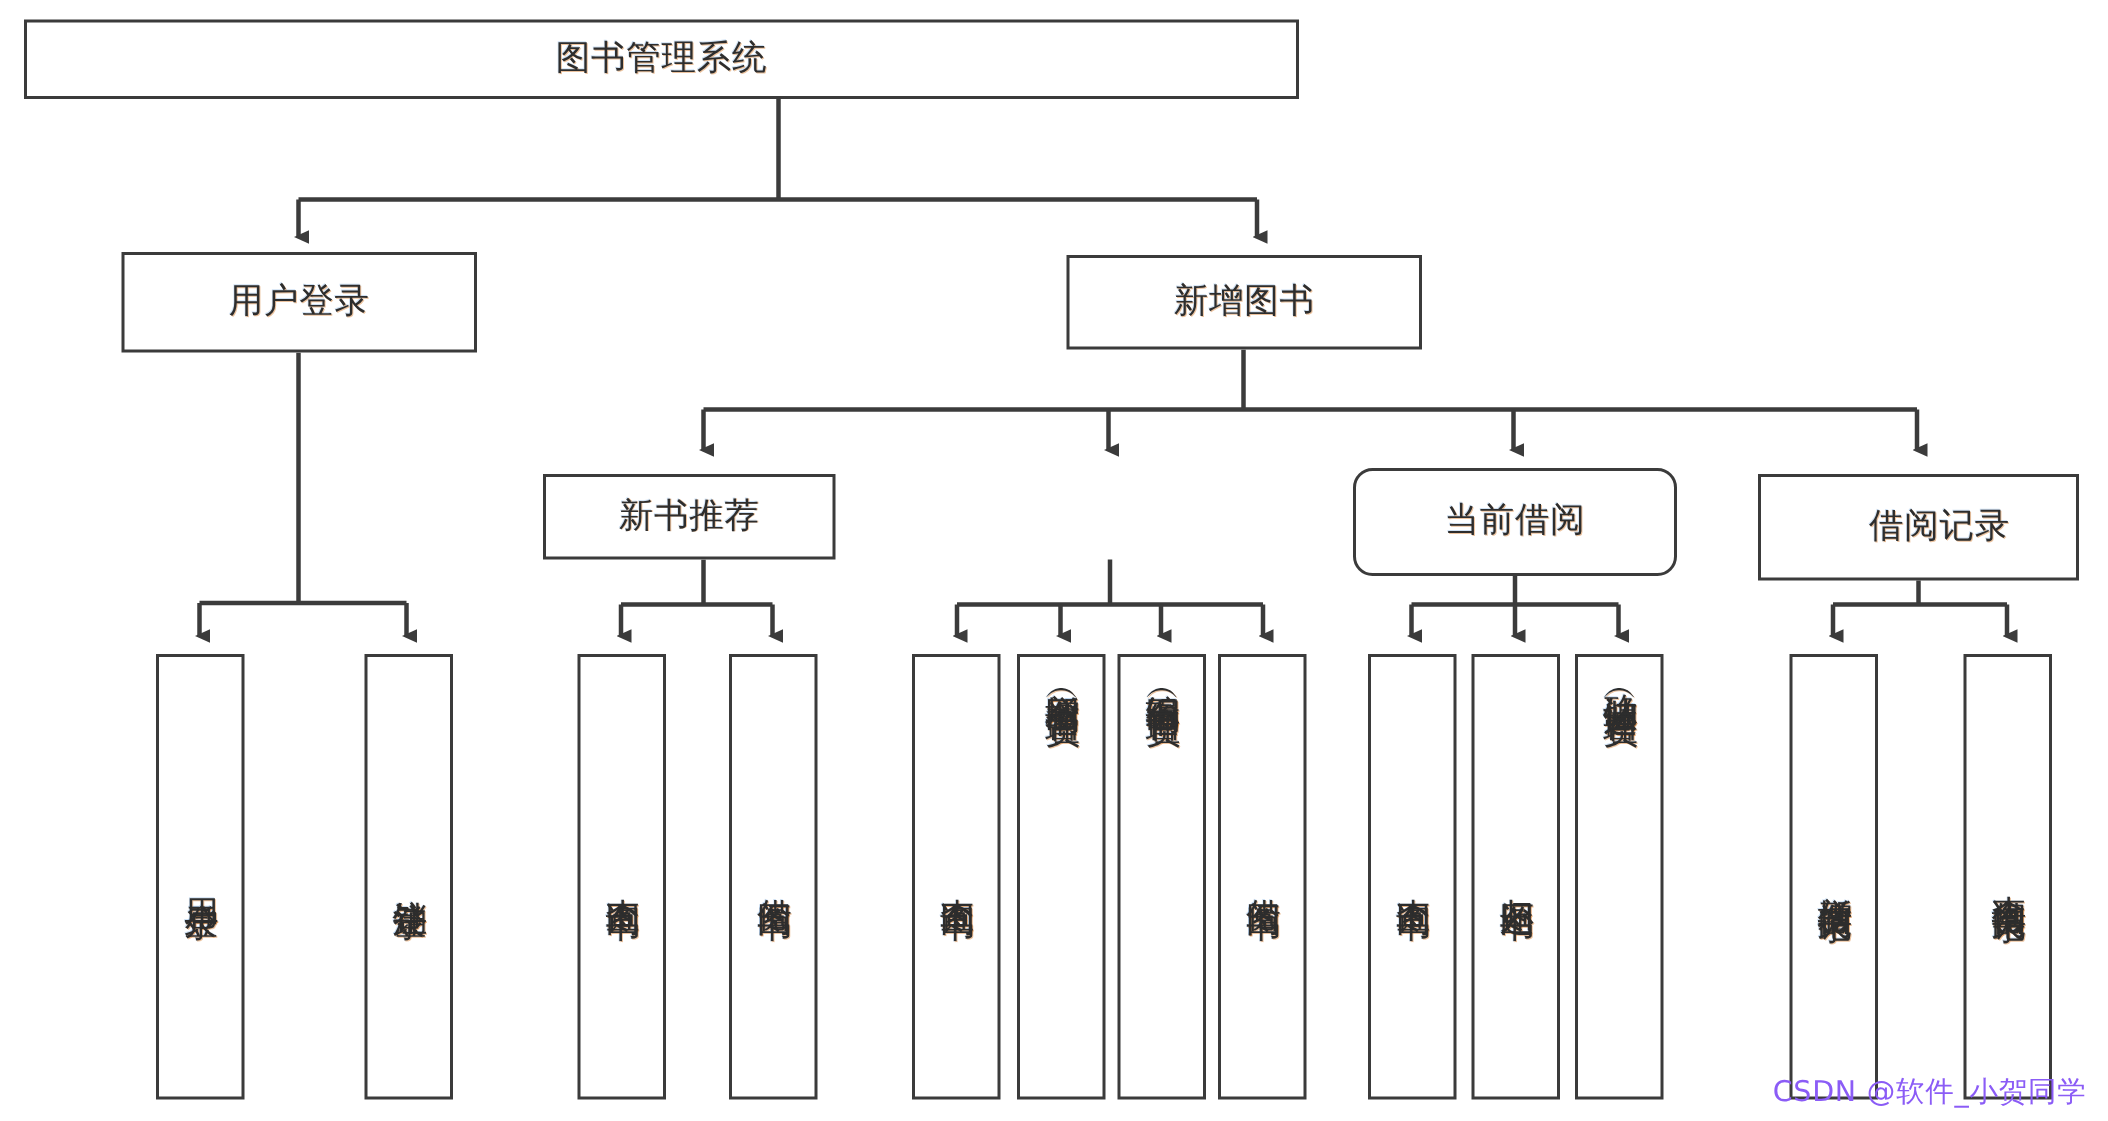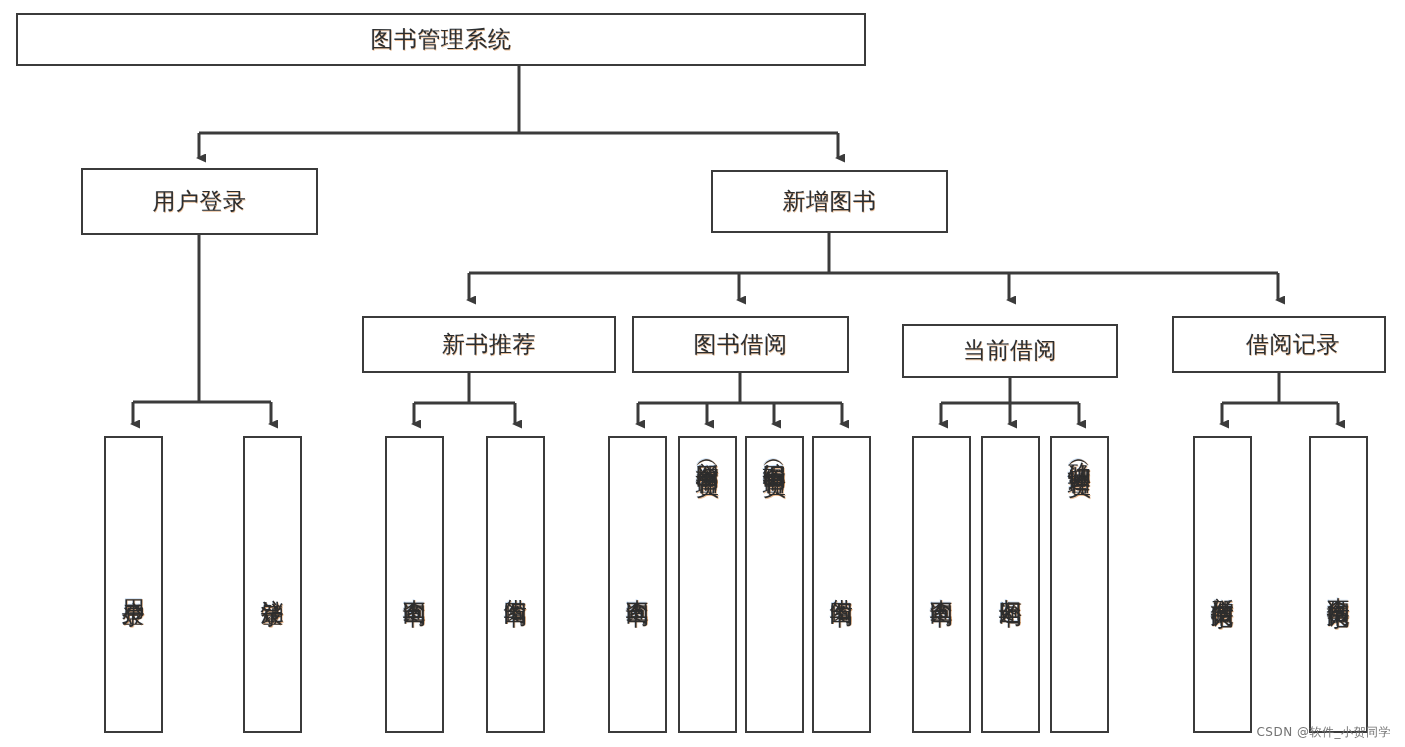--- a/index.html
+++ b/index.html
@@ -61,22 +61,22 @@
     left: 0;
     top: 0;
     width: 1405px;
     height: 747px;
     pointer-events: none;
   }
   #watermark {
     position: absolute;
     right: 14px;
     bottom: 6px;
-    font-size: 12px;
-    color: #737373;
+    font-size: 19px;
+    color: #8b5cf6;
     white-space: nowrap;
     letter-spacing: 0.5px;
   }
 </style>
 </head>
 <body>
 
 <div id="diagram-root">
 
   <svg id="connectors" viewBox="0 0 1405 747" xmlns="http://www.w3.org/2000/svg">
@@ -134,30 +134,27 @@
     <span class="node-label-h">图书管理系统</span>
   </div>
 
   <div class="node-box" style="left:81px; top:168px; width:237px; height:67px;">
     <span class="node-label-h">用户登录</span>
   </div>
   <div class="node-box" style="left:711px; top:170px; width:237px; height:63px;">
     <span class="node-label-h">新增图书</span>
   </div>
 
-  <div class="node-box" style="left:362px; top:316px; width:254px; height:57px;">
+  <div class="node-box" style="left:362px; top:316px; width:195px; height:57px;">
     <span class="node-label-h">新书推荐</span>
   </div>
-  <div class="node-box" style="left:632px; top:316px; width:217px; height:57px;">
-    <span class="node-label-h">图书借阅</span>
-  </div>
-  <div class="node-box" style="left:902px; top:324px; width:216px; height:54px;">
+  <div class="node-box" style="left:902px; top:312px; width:216px; height:72px;border-radius:13px;">
     <span class="node-label-h">当前借阅</span>
   </div>
-  <div class="node-box" style="left:1172px; top:316px; width:214px; height:57px;padding-left:28px;">
+  <div class="node-box" style="left:1172px; top:316px; width:214px; height:71px;padding-left:28px;">
     <span class="node-label-h">借阅记录</span>
   </div>
 
   <div class="node-box leaf-box center-v" style="left:104px; top:436px; width:59px; height:297px;">
     <span class="node-label-v">用户登录</span>
   </div>
   <div class="node-box leaf-box center-v" style="left:243px; top:436px; width:59px; height:297px;">
     <span class="node-label-v">注销登录</span>
   </div>
 

